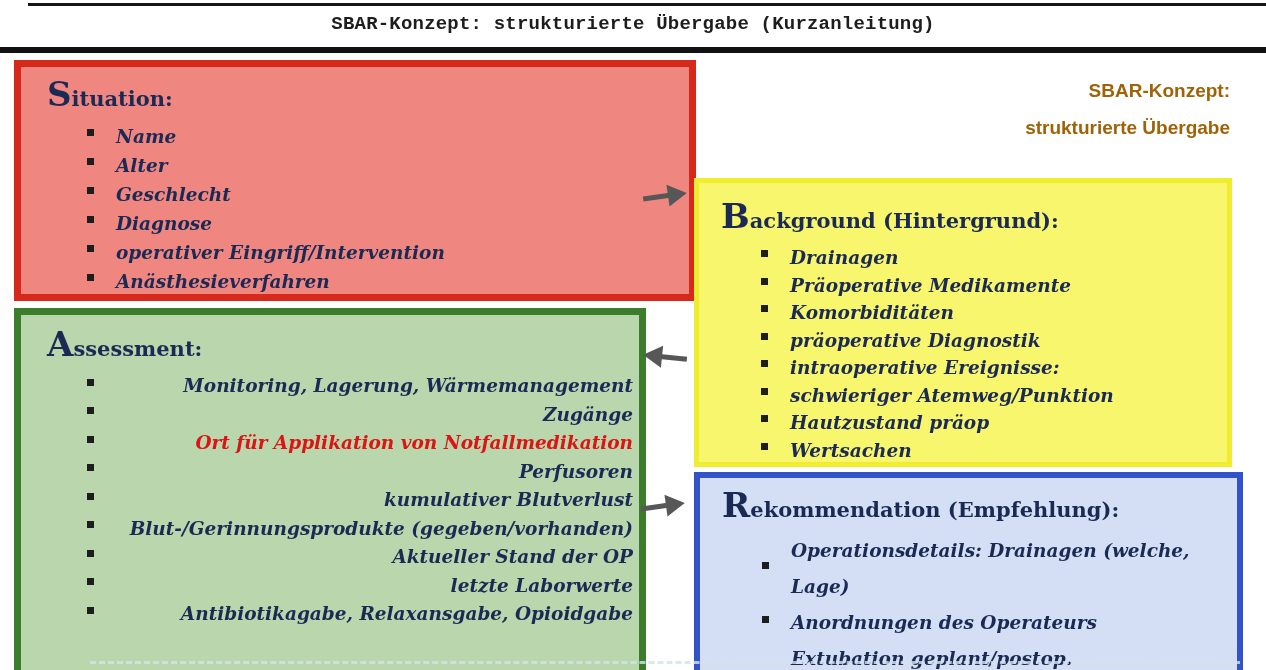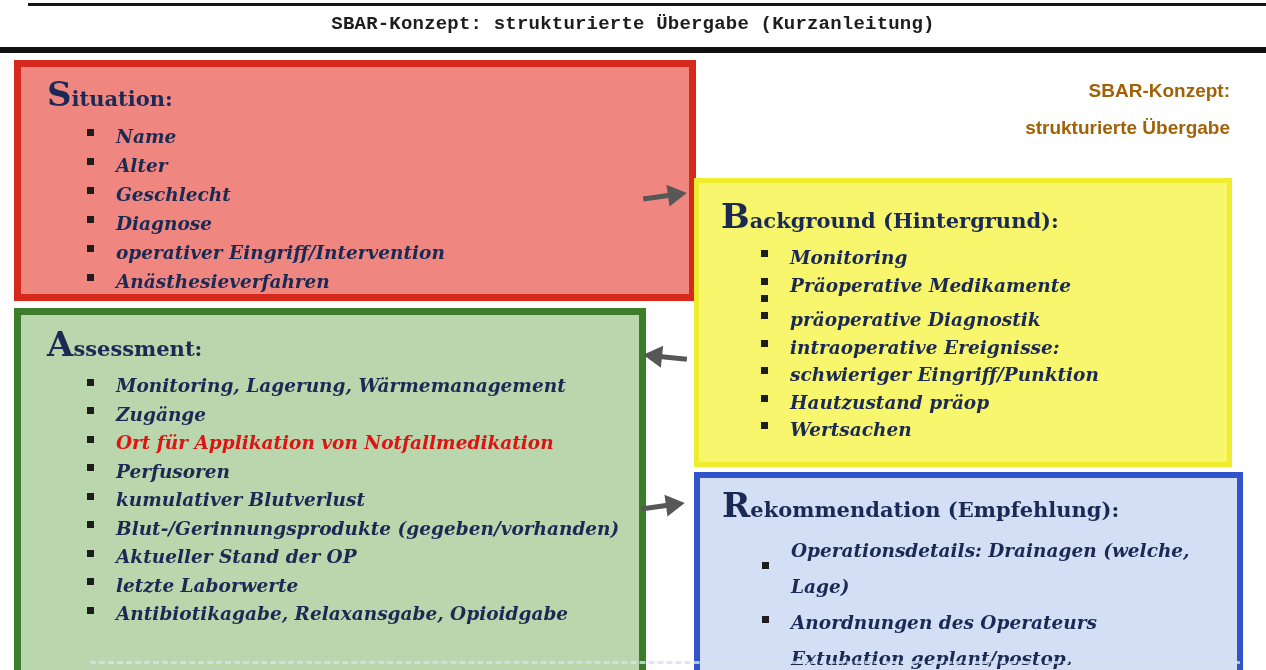--- a/index.html
+++ b/index.html
@@ -41,21 +41,21 @@
   .box-header{color:var(--accent-text);font-weight:bold;line-height:34px;white-space:nowrap;}
   .box-header .initial{font-size:34px;}
   .box-header .rest{font-size:21px;}
 
   ul.items{list-style:none;margin:4px 0 0 0;padding:0 0 0 40px;font-style:italic;}
   ul.items li{
     display:flex;align-items:baseline;
     color:var(--accent-text);font-weight:bold;font-size:18.5px;
   }
   .box-situation ul.items li{line-height:29px;}
-  .box-assessment ul.items li{line-height:28.5px;}
+  .box-assessment ul.items li{line-height:28.5px;justify-content:space-between;}
   .box-background ul.items li{line-height:27.5px;}
   .box-recommendation ul.items li{line-height:36px;}
   .bullet{
     flex:0 0 auto;width:7px;height:7px;background:#1d1d1d;
     margin-right:22px;position:relative;top:-4px;align-self:center;
   }
 
   .right-title{
     position:absolute;left:700px;top:72px;width:530px;text-align:right;
     font-family:"Liberation Sans", sans-serif;font-weight:bold;
@@ -155,40 +155,41 @@
 <div class="right-title">
   <div>SBAR-Konzept:</div>
   <div>strukturierte Übergabe</div>
 </div>
 
 <div class="sbar-box box-background">
   <div class="box-header"><span class="initial">B</span><span class="rest">ackground (Hintergrund):</span></div>
   <ul class="items">
       <li>
         <span class="bullet"></span>
-        <span class="item-text">Monitoring</span>
+        <span class="item-text">Drainagen</span>
       </li>
       <li>
         <span class="bullet"></span>
         <span class="item-text">Präoperative Medikamente</span>
       </li>
       <li>
         <span class="bullet"></span>
+        <span class="item-text">Komorbiditäten</span>
       </li>
       <li>
         <span class="bullet"></span>
         <span class="item-text">präoperative Diagnostik</span>
       </li>
       <li>
         <span class="bullet"></span>
         <span class="item-text">intraoperative Ereignisse:</span>
       </li>
       <li>
         <span class="bullet"></span>
-        <span class="item-text">schwieriger Eingriff/Punktion</span>
+        <span class="item-text">schwieriger Atemweg/Punktion</span>
       </li>
       <li>
         <span class="bullet"></span>
         <span class="item-text">Hautzustand präop</span>
       </li>
       <li>
         <span class="bullet"></span>
         <span class="item-text">Wertsachen</span>
       </li>
     </ul>

